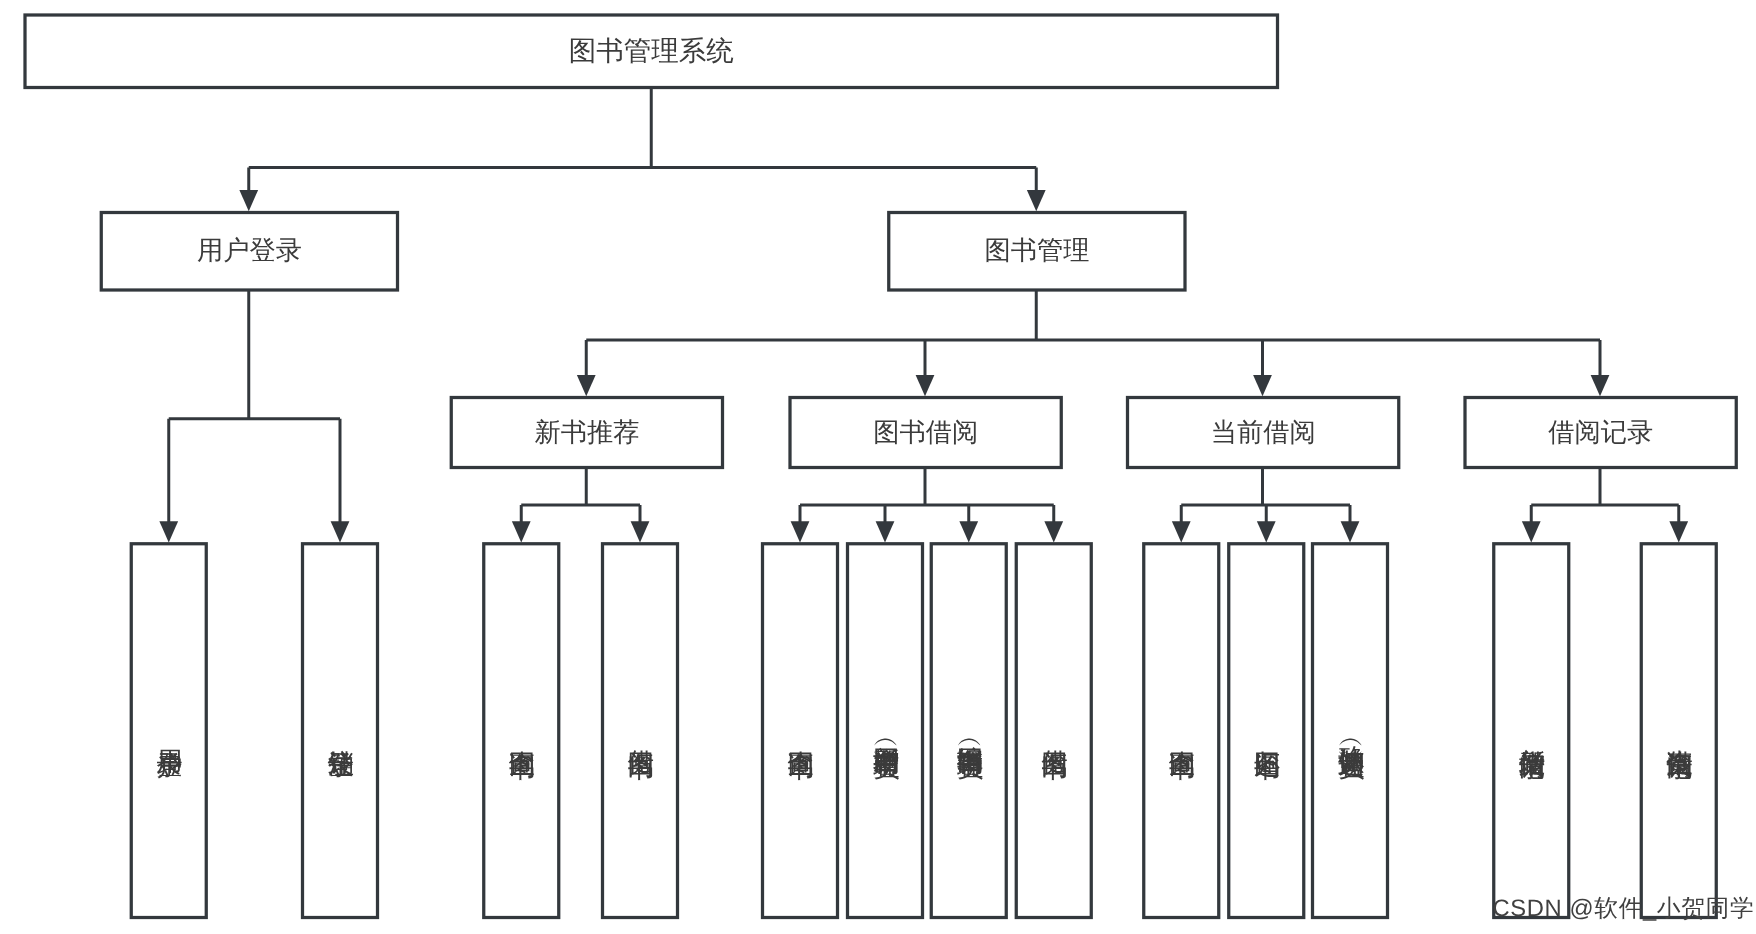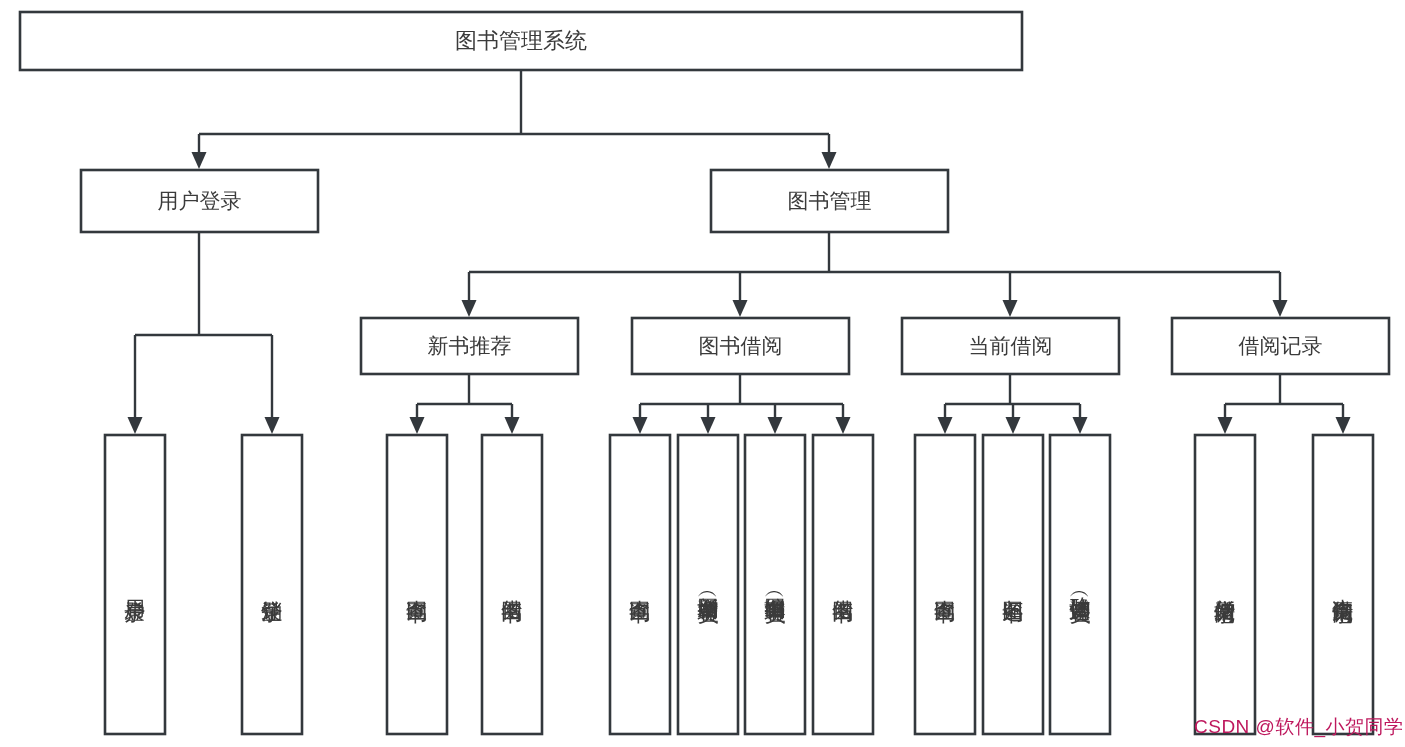--- a/index.html
+++ b/index.html
@@ -65,21 +65,21 @@
     writing-mode: vertical-rl;
     text-orientation: upright;
     letter-spacing: 1px;
     white-space: nowrap;
     pointer-events: none;
   }
   .watermark {
     position: absolute;
     font-family: "Liberation Sans", "DejaVu Sans", sans-serif;
     font-size: 19px;
-    color: #be185d;
+    color: #404040;
     letter-spacing: 0.5px;
     white-space: nowrap;
   }
 </style>
 </head>
 <body>
 
 <div id="diagram-root">
 
   <svg class="flow" viewBox="0 0 1405 747">

